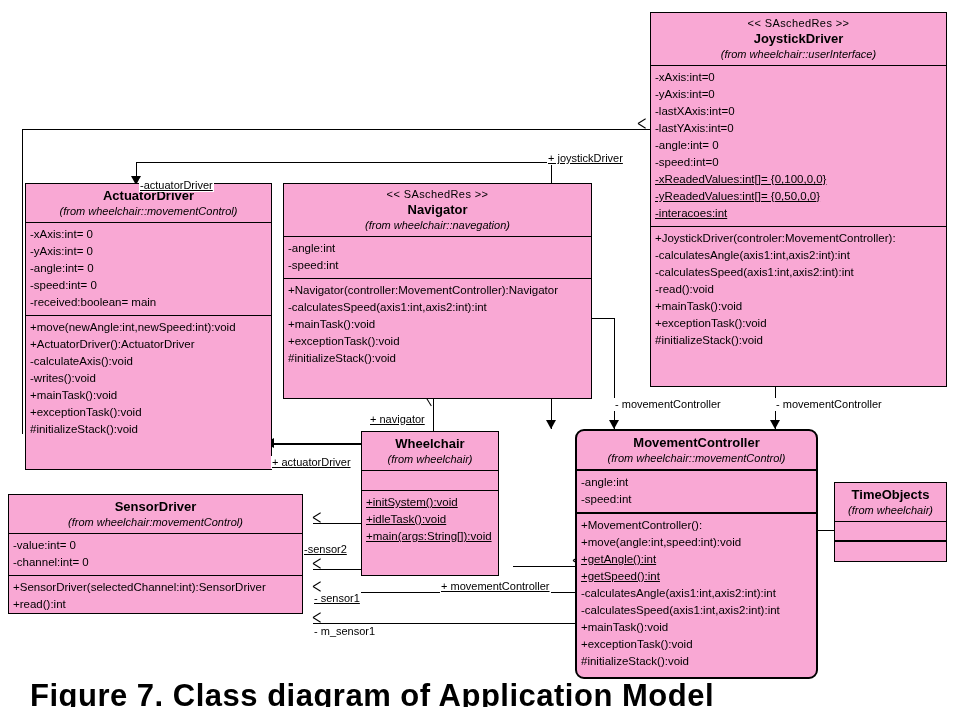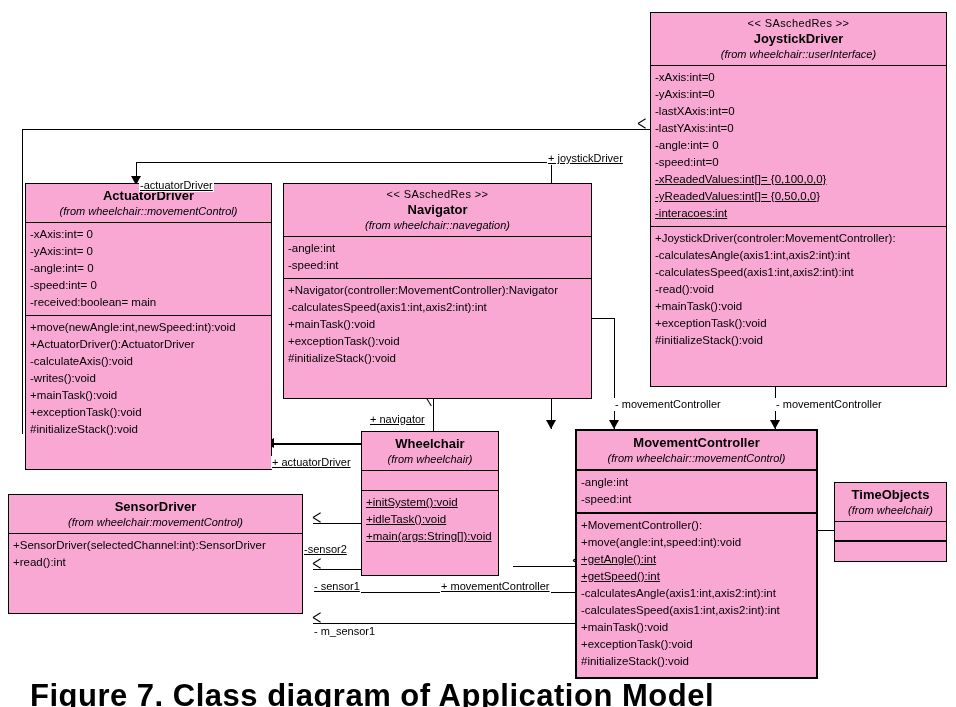--- a/index.html
+++ b/index.html
@@ -18,21 +18,21 @@
   }
 
   
   .uml-class {
     position: absolute;
     box-sizing: border-box;
     border: 1px solid #000;
     background: #f9a8d4;
     z-index: 5;
   }
-  .uml-class.thick { border-width: 2px; }
+  .uml-class.thick { border-width: 2px; border-radius: 9px; }
 
   .uml-header {
     box-sizing: border-box;
     border-bottom: 1px solid #000;
     text-align: center;
     padding: 3px 2px 4px 2px;
   }
   .uml-class.thick > .uml-header { border-bottom-width: 2px; }
 
   .stereotype {
@@ -184,21 +184,21 @@
   <div class="ln h" style="left:790px; top:530px; width:44px;"></div>
 
   <div class="edge-label ul" style="left:139px; top:152px;margin-top:27px;">-actuatorDriver</div>
   <div class="edge-label ul" style="left:547px; top:152px;">+ joystickDriver</div>
   <div class="edge-label ul" style="left:369px; top:413px;">+ navigator</div>
   <div class="edge-label ul" style="left:271px; top:456px;">+ actuatorDriver</div>
   <div class="edge-label" style="left:614px; top:398px;">- movementController</div>
   <div class="edge-label" style="left:775px; top:398px;">- movementController</div>
   <div class="edge-label ul" style="left:440px; top:580px;">+ movementController</div>
   <div class="edge-label ul" style="left:303px; top:543px;">-sensor2</div>
-  <div class="edge-label ul" style="left:313px; top:580px;">- sensor1</div>
+  <div class="edge-label ul" style="left:313px; top:592px;">- sensor1</div>
   <div class="edge-label" style="left:313px; top:625px;">- m_sensor1</div>
 
   <div class="uml-class" style="left:650px; top:12px; width:297px; height:375px;">
     <div class="uml-header">
       <div class="stereotype">&lt;&lt; SAschedRes &gt;&gt;</div>
       <div class="cls-name">JoystickDriver</div>
       <div class="cls-from">(from wheelchair::userInterface)</div>
     </div>
     <div class="uml-compartment">
       <div class="member">-xAxis:int=0</div>
@@ -298,20 +298,24 @@
       <div class="member static">+main(args:String[]):void</div>
     </div>
   </div>
 
   <div class="uml-class" style="left:8px; top:494px; width:295px; height:120px;">
     <div class="uml-header">
       <div class="cls-name">SensorDriver</div>
       <div class="cls-from">(from wheelchair:movementControl)</div>
     </div>
     <div class="uml-compartment">
+      <div class="member">-value:int= 0</div>
+      <div class="member">-channel:int= 0</div>
+    </div>
+    <div class="uml-compartment">
       <div class="member">+SensorDriver(selectedChannel:int):SensorDriver</div>
       <div class="member">+read():int</div>
     </div>
   </div>
 
   <div class="uml-class" style="left:834px; top:482px; width:113px; height:80px;">
     <div class="uml-header">
       <div class="cls-name">TimeObjects</div>
       <div class="cls-from">(from wheelchair)</div>
     </div>

